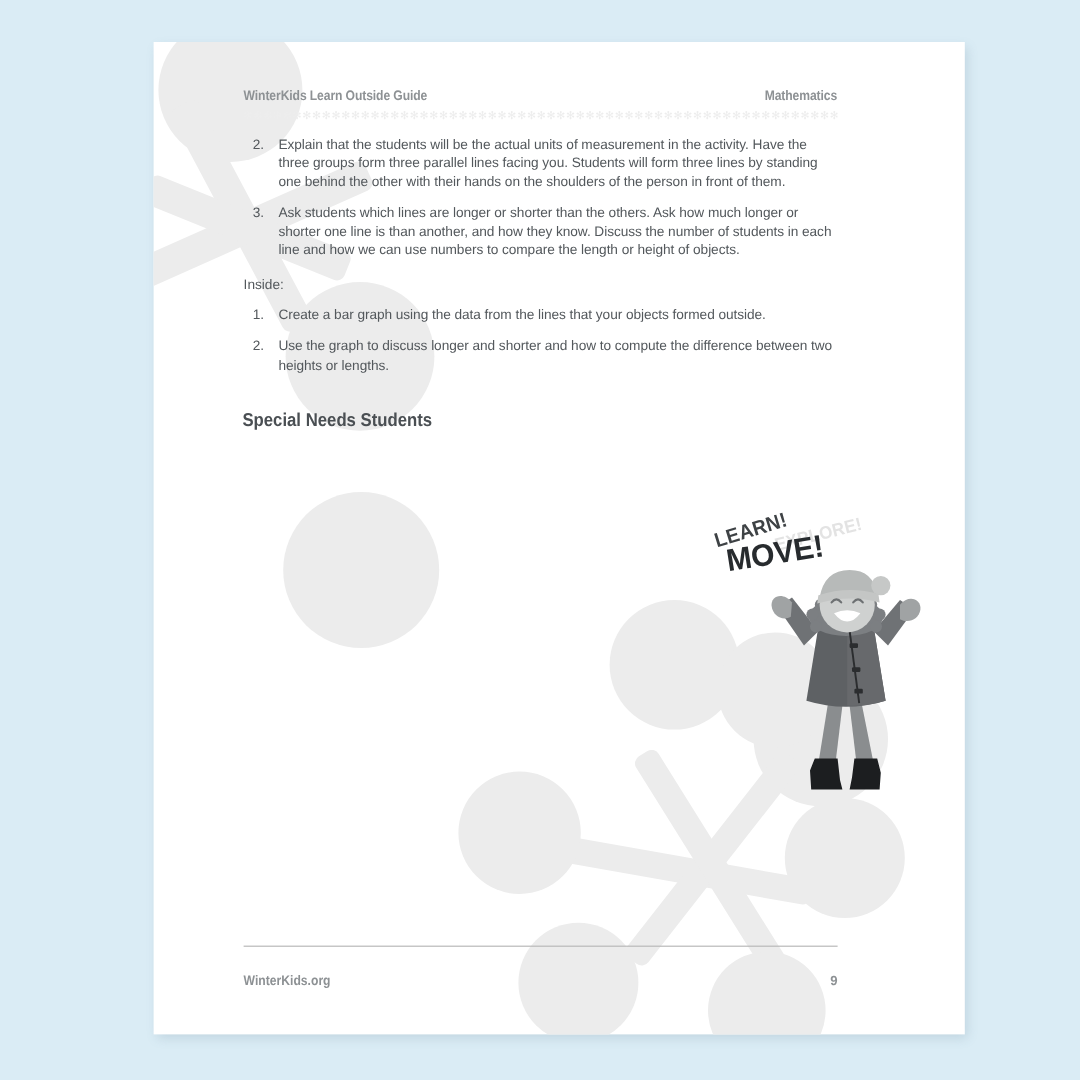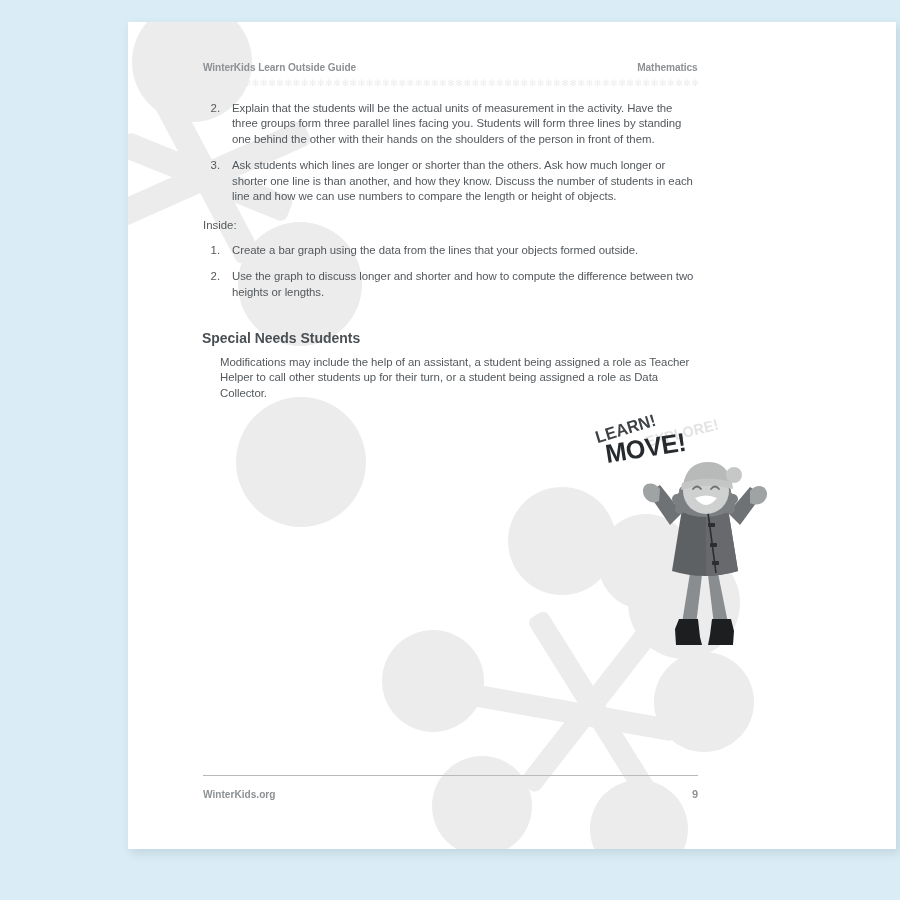--- a/index.html
+++ b/index.html
@@ -17,26 +17,27 @@
   #viewport {
     position: relative;
     width: 900px;
     height: 900px;
   }
 
   
   #page {
     position: absolute;
     left: 128px;
-    top: 22px;
-    width: 768px;
+    top: 35px;
+    width: 640px;
     height: 827px;
     background: #ffffff;
     box-shadow: 3px 4px 9px rgba(90,120,140,0.20);
     overflow: hidden;
+    padding-left: 36px;
   }
 
   
   .flake {
     position: absolute;
     pointer-events: none;
   }
   .flake .arm {
     position: absolute;
     background: #ececec;
@@ -209,21 +210,21 @@
     left: 75px;
     top: 753px;
     width: 495px;
   }
   #footer-rule {
     height: 1px;
     background: #b9b9b9;
     width: 495px;
   }
   #footer-row {
-    margin-top: 12px;
+    margin-top: 23px;
     display: flex;
     justify-content: space-between;
     align-items: flex-end;
   }
   #footer-site {
     font-family: "Liberation Sans Narrow", "Liberation Sans", sans-serif;
     font-weight: bold;
     font-size: 11.5px;
     color: #8d9194;
     transform: scaleX(0.88);
@@ -290,21 +291,20 @@
 
       <div class="inside-label">Inside:</div>
 
       <ol class="numlist" id="inside-list">
           <li><span class="num">1.</span><span>Create a bar graph using the data from the lines that your objects formed outside.</span></li>
           <li><span class="num">2.</span><span>Use the graph to discuss longer and shorter and how to compute the difference between two heights or lengths.</span></li>
         </ol>
 
       <h2 class="section-heading">Special Needs Students</h2>
 
-      <p class="section-body">Modifications may include the help of an assistant, a student being assigned a role as Teacher Helper to call other students up for their turn, or a student being assigned a role as Data Collector.</p>
     </div>
 
     <div id="illustration">
       <div id="word-learn">LEARN!</div>
       <div id="word-explore">EXPLORE!</div>
       <div id="word-move">MOVE!</div>
 
       <svg id="kid-svg" width="150" height="200" viewBox="0 0 150 200">
 
         <path d="M52 58 L30 30 L18 38 L40 70 Z" fill="#6f7275"></path>

